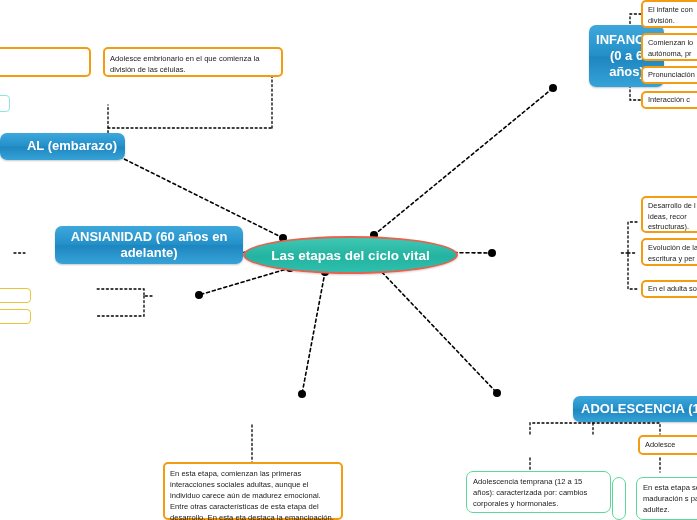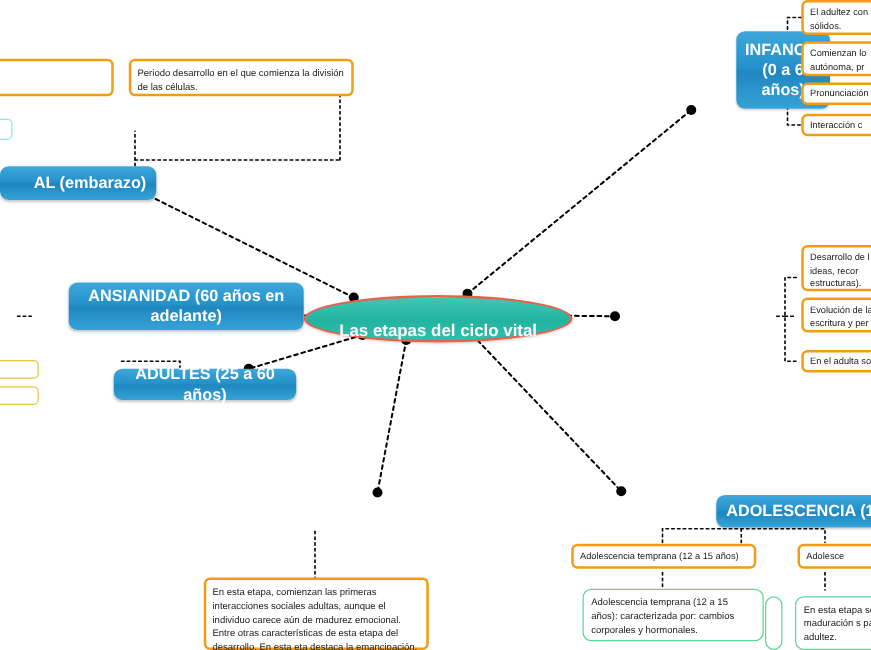--- a/index.html
+++ b/index.html
@@ -35,21 +35,21 @@
 
   
   .root {
     border-radius: 50%;
     background: linear-gradient(to bottom, #3fc8b4 0%, #23b3a0 55%, #2fbfae 100%);
     border: 2px solid #e8614d;
     color: #ffffff;
     font-weight: bold;
     font-size: 13.5px;
     display: flex;
-    align-items: flex-end;
+    align-items: center;
     justify-content: center;
     text-align: center;
     box-shadow: 0 1px 2px rgba(0,0,0,0.18);
   }
 
   
   .stage {
     border-radius: 7px;
     background: linear-gradient(to bottom, #3ea8dc 0%, #2390c9 48%, #1f86bf 52%, #35a3d8 100%);
     color: #ffffff;
@@ -197,33 +197,33 @@
 
   <div class="node stage clip-left" style="left:-36px; top:133px; width:125px; height:27px; justify-content:flex-end;">
     <span>AL (embarazo)</span>
   </div>
 
   <div class="node note-orange small clip-left" style="left:-92px; top:47px; width:183px; height:30px; display:flex; align-items:center;">
     
   </div>
 
   <div class="node note-orange" style="left:103px; top:47px; width:180px; height:30px;">
-    <span>Periodo desarrollo en el que comienza la división de las células.</span>
+    <span>Adolesce embrionario en el que comienza la división de las células.</span>
   </div>
 
   <div class="node note-cyan clip-left" style="left:-22px; top:95px; width:32px; height:17px; display:flex; align-items:center;">
     
   </div>
 
   <div class="node stage" style="left:553px; top:25px; width:75px; height:62px; flex-direction:column;">
     <span>INFANCIA (0 a 6 años)</span>
   </div>
 
   <div class="node note-orange small" style="left:641px; top:0px; width:80px; height:28px;">
-    <span>El adultez con sólidos.</span>
+    <span>El infante con división.</span>
   </div>
 
   <div class="node note-orange small" style="left:641px; top:33px; width:80px; height:28px;">
     <span>Comienzan lo autónoma, pr</span>
   </div>
 
   <div class="node note-orange small clip-right" style="left:641px; top:66px; width:80px; height:18px; display:flex; align-items:center;">
     <span>Pronunciación</span>
   </div>
 
@@ -241,44 +241,38 @@
   </div>
 
   <div class="node note-orange small clip-right" style="left:641px; top:280px; width:80px; height:18px; display:flex; align-items:center;">
     <span>En el adulta so</span>
   </div>
 
   <div class="node stage" style="left:19px; top:226px; width:188px; height:38px; flex-direction:column;">
     <span>ANSIANIDAD (60 años en adelante)</span>
   </div>
 
-  <div class="node stage" style="left:55px; top:295px; width:146px; height:25px;">
-    <span>ADULTES (25 a 60 años)</span>
-  </div>
 
   <div class="node note-yellow clip-left" style="left:-34px; top:288px; width:65px; height:15px; display:flex; align-items:center;">
     
   </div>
 
   <div class="node note-yellow clip-left" style="left:-34px; top:309px; width:65px; height:15px; display:flex; align-items:center;">
     
   </div>
 
 
   <div class="node note-orange" style="left:163px; top:462px; width:180px; height:58px;">
     <span>En esta etapa, comienzan las primeras interacciones sociales adultas, aunque el individuo carece aún de madurez emocional. Entre otras características de esta etapa del desarrollo. En esta eta destaca la emancipación, ya que el individuo comienza a generar sus propios ingresos y sentar las bases de su vida adulta.</span>
   </div>
 
   <div class="node stage clip-right" style="left:537px; top:396px; width:175px; height:26px; justify-content:flex-start;">
     <span>ADOLESCENCIA (12 a 20 añ</span>
   </div>
 
-  <div class="node note-orange small" style="left:457px; top:435px; width:148px; height:20px; display:flex; align-items:center;">
-    <span>Adolescencia temprana (12 a 15 años)</span>
-  </div>
 
   <div class="node note-orange small clip-right" style="left:638px; top:435px; width:80px; height:20px; display:flex; align-items:center;">
     <span>Adolesce</span>
   </div>
 
   <div class="node note-green" style="left:443px; top:471px; width:145px; height:42px;margin-left:23px;">
     <span>Adolescencia temprana (12 a 15 años): caracterizada por: cambios corporales y hormonales.</span>
   </div>
 
   <div class="node note-green" style="left:636px; top:477px; width:90px; height:43px;">

